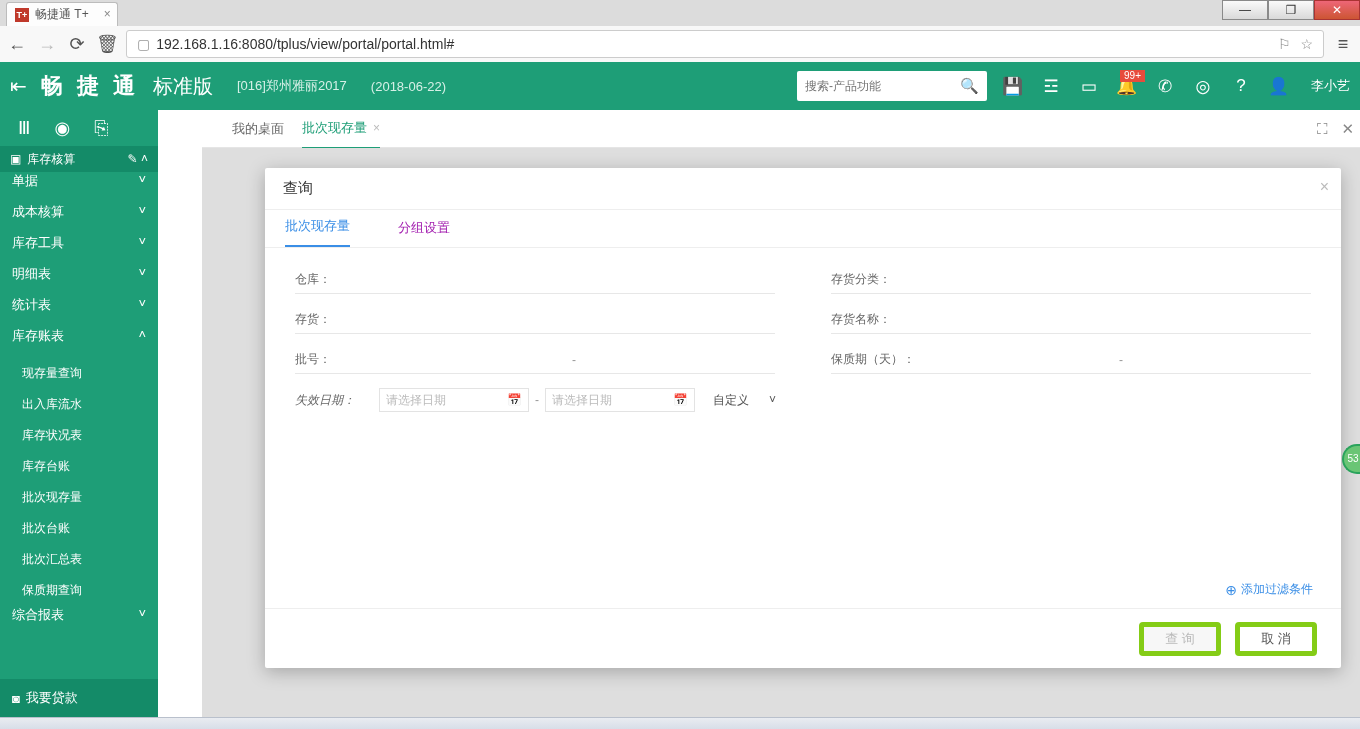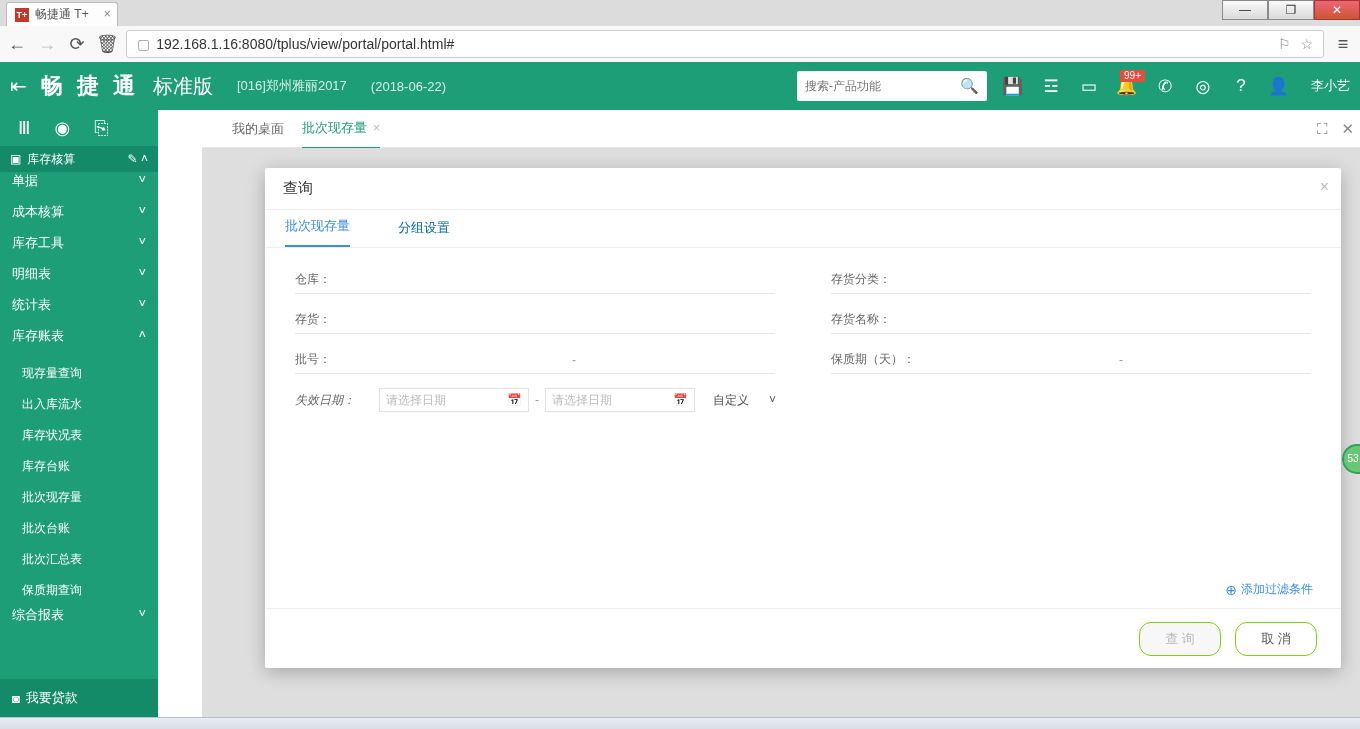--- a/index.html
+++ b/index.html
@@ -51,35 +51,35 @@
 .page-tab.active { color: #1e9e77; border-bottom: 2px solid #1e9e77; }
 .page-tab .tc { margin-left: 6px; color: #bbb; font-size: 12px; }
 .page-tools { position: absolute; right: 6px; top: 0; height: 100%; display: flex; align-items: center; gap: 14px; color: #888; font-size: 15px; }
 .canvas { flex: 1; background: #dedede; position: relative; }
 
 
 .modal { position: absolute; left: 63px; top: 20px; width: 1076px; height: 500px; background: #fff; box-shadow: 0 4px 18px rgba(0,0,0,.25); border-radius: 2px; display: flex; flex-direction: column; }
 .modal-hd { height: 42px; display: flex; align-items: center; padding: 0 18px; border-bottom: 1px solid #eee; font-size: 15px; color: #333; position: relative; }
 .modal-close { position: absolute; right: 12px; top: 10px; color: #bbb; font-size: 16px; cursor: pointer; }
 .modal-tabs { height: 38px; display: flex; align-items: flex-end; padding: 0 20px; gap: 48px; border-bottom: 1px solid #eee; }
-.modal-tab { font-size: 13px; color: #0369a1; padding-bottom: 10px; cursor: pointer; }
+.modal-tab { font-size: 13px; color: #a21caf; padding-bottom: 10px; cursor: pointer; }
 .modal-tab.active { color: #3a8ee6; border-bottom: 2px solid #3a8ee6; }
 .modal-body { flex: 1; padding: 18px 30px 0 30px; position: relative; }
 .form-grid { display: grid; grid-template-columns: 1fr 1fr; column-gap: 56px; row-gap: 12px; }
 .form-row { display: flex; align-items: center; height: 28px; border-bottom: 1px solid #e7e7e7; font-size: 12px; color: #666; }
 .form-row .lbl { width: 78px; }
 .form-row .val { flex: 1; }
 .form-row .dash { color: #999; padding: 0 10px; }
 .date-row { display: flex; align-items: center; height: 28px; font-size: 12px; color: #666; gap: 6px; }
 .date-row .lbl { width: 78px; font-style: italic; }
 .date-input { width: 150px; height: 24px; border: 1px solid #e3e3e3; display: flex; align-items: center; padding: 0 6px; color: #bbb; font-size: 12px; justify-content: space-between; background: #fff; }
 .range-select { font-size: 12px; color: #555; display: flex; align-items: center; gap: 20px; margin-left: 12px; }
 .add-filter { position: absolute; right: 28px; bottom: 10px; color: #3a8ee6; font-size: 12px; display: flex; align-items: center; gap: 4px; cursor: pointer; }
 .modal-ft { height: 60px; border-top: 1px solid #eee; display: flex; align-items: center; justify-content: flex-end; padding: 0 24px; gap: 14px; }
-.btn { height: 34px; min-width: 82px; border: 1px solid #84cc16; background: #fff; font-size: 13px; color: #555; border-radius: 12px; cursor: pointer; }
+.btn { height: 34px; min-width: 82px; border: 5px solid #84cc16; background: #fff; font-size: 13px; color: #555; border-radius: 4px; cursor: pointer; }
 .btn.disabled { color: #bbb; background: #f7f7f7; }
 
 
 .bubble { position: absolute; right: -2px; top: 52%; width: 20px; height: 30px; border-radius: 15px 0 0 15px; background: #6ac575; border: 2px solid #2aa35c; border-right: none; color: #fff; font-size: 10px; display: flex; align-items: center; justify-content: center; }
 
 
 .taskbar { position: absolute; left: 0; right: 0; bottom: 0; height: 12px; background: linear-gradient(#e9ecf1,#d8dee8); border-top: 1px solid #b9c0cc; }
 </style>
 </head>
 <body>

